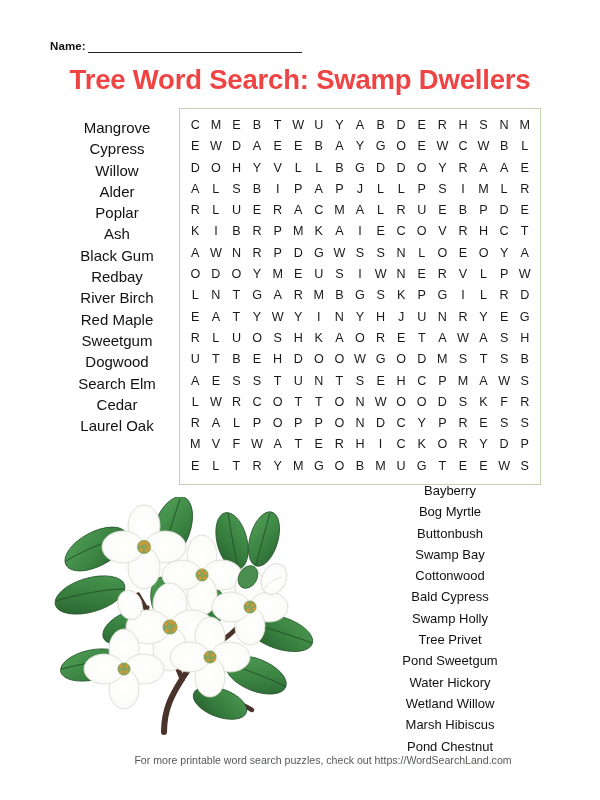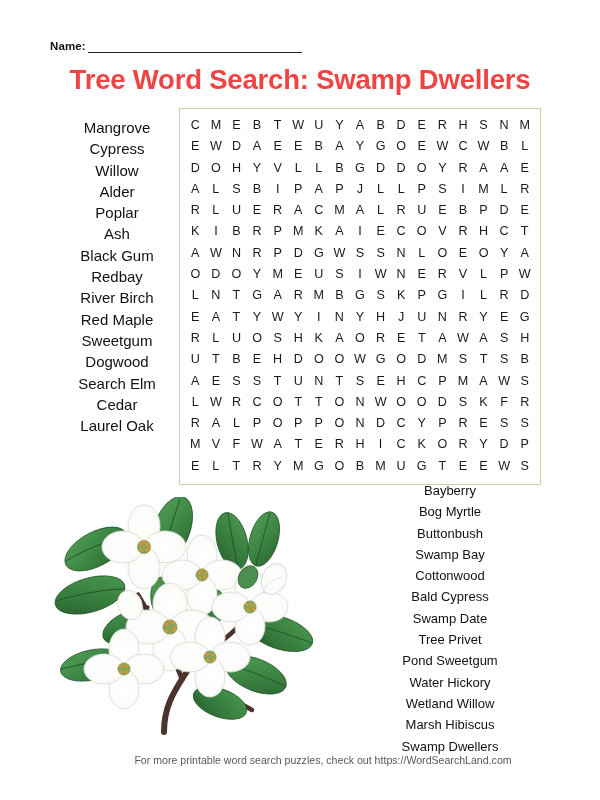--- a/index.html
+++ b/index.html
@@ -462,27 +462,27 @@
     </div>
 </div>
 
 <div class="wordlist-right">
     <div class="word">Bayberry</div>
     <div class="word">Bog Myrtle</div>
     <div class="word">Buttonbush</div>
     <div class="word">Swamp Bay</div>
     <div class="word">Cottonwood</div>
     <div class="word">Bald Cypress</div>
-    <div class="word">Swamp Date</div>
+    <div class="word">Swamp Holly</div>
     <div class="word">Tree Privet</div>
     <div class="word">Pond Sweetgum</div>
     <div class="word">Water Hickory</div>
     <div class="word">Wetland Willow</div>
     <div class="word">Marsh Hibiscus</div>
-    <div class="word">Swamp Dwellers</div>
+    <div class="word">Pond Chestnut</div>
   </div>
 
 <div class="illustration">
   <svg viewBox="0 0 285 252" xmlns="http://www.w3.org/2000/svg">
     <defs>
       <radialGradient id="petalG" cx="50%" cy="50%" r="65%">
         <stop offset="0%" stop-color="#ffffff"></stop>
         <stop offset="70%" stop-color="#fbfbf9"></stop>
         <stop offset="100%" stop-color="#e6e6e0"></stop>
       </radialGradient>

